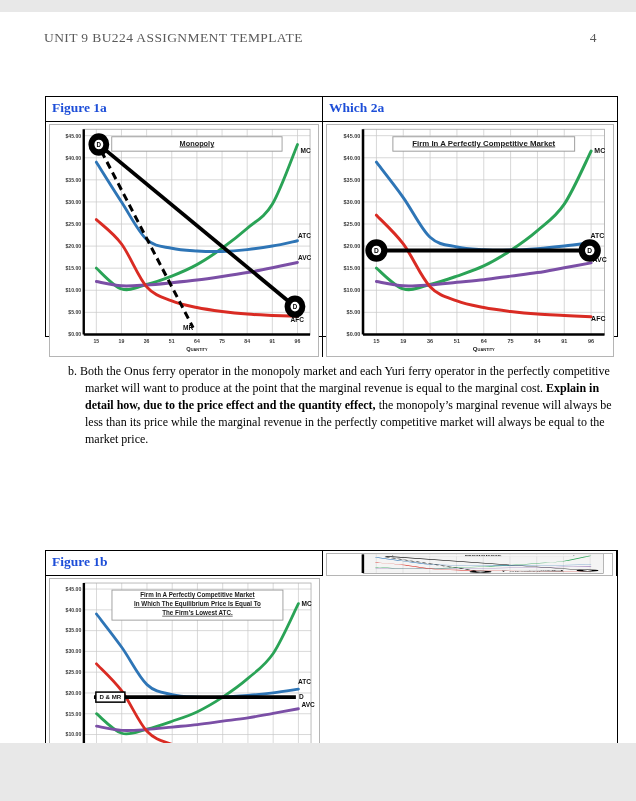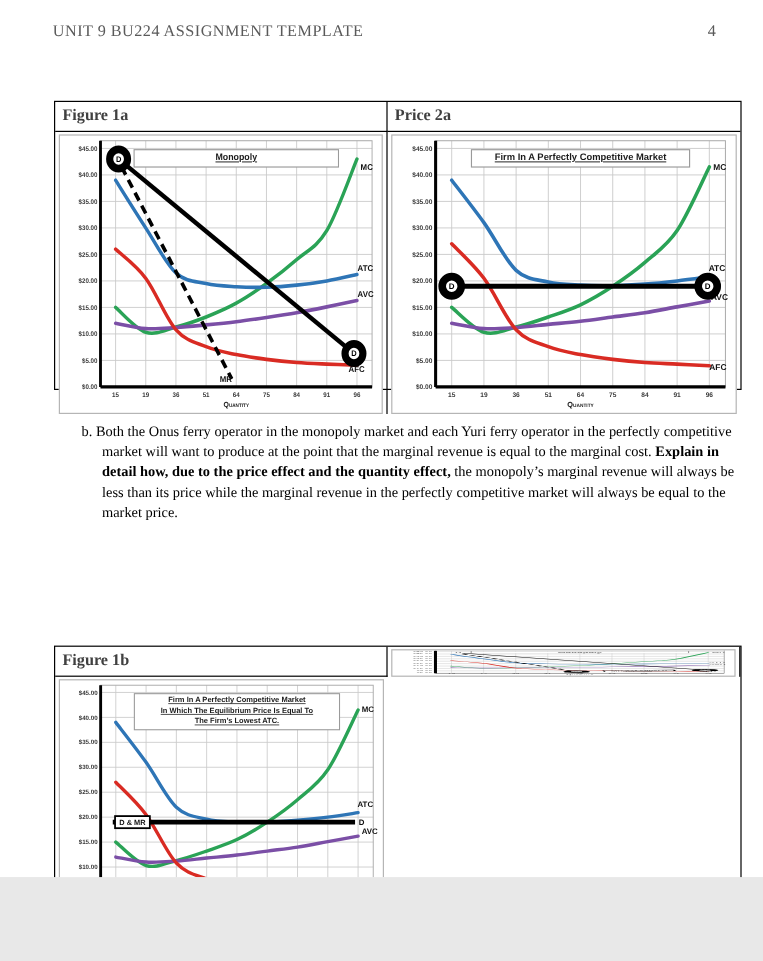--- a/index.html
+++ b/index.html
@@ -1,24 +1,24 @@
 <!DOCTYPE html>
 <html><head>
 <meta charset="utf-8">
 <style>
   html,body{margin:0;padding:0;background:#e8e8e8;}
-  .page{position:relative;width:636px;height:731px;background:#ffffff;margin:0 auto;
+  .page{position:relative;width:636px;height:731px;background:#ffffff;margin:12px auto;
         font-family:"Liberation Serif","DejaVu Serif",serif;overflow:hidden;}
   .hdr{position:absolute;left:44px;top:18px;width:553px;display:flex;justify-content:space-between;
        font-size:13.5px;color:#5a5a5a;letter-spacing:.4px;}
   .figtable{position:absolute;left:45px;width:571px;border:1.6px solid #000;display:grid;
             grid-template-columns:277px 1fr;background:#fff;}
   .figtable.top{top:84px;height:239px;grid-template-rows:25px 1fr;}
   .figtable.bot{top:538px;height:243px;grid-template-rows:25px 1fr;}
-  .capcell{border-bottom:1.4px solid #000;font-weight:bold;font-size:13.5px;color:#404040;
+  .capcell{border-bottom:1.4px solid #000;font-weight:bold;font-size:13.5px;color:#1d4ed8;
            padding:3px 0 16px 6px;}
   .lcell{border-right:1.4px solid #000;}
   .chartcell{padding:2px 3px;display:flex;}
   svg.chart{width:100%;height:100%;display:block;background:#fff;border:1px solid #b5b5b5;
             font-family:"Liberation Sans","DejaVu Sans",sans-serif;}
   .para{position:absolute;left:68px;top:351px;width:531px;font-size:12px;line-height:17px;
         color:#000;text-indent:-17px;padding-left:17px;}
   .resp{position:absolute;left:88px;top:487px;font-size:12.6px;}
   .resp mark{background:#ffff00;color:#000;padding:1px 2px;}
 </style>
@@ -27,21 +27,21 @@
 
 <div class="page">
 
   <div class="hdr">
     <span>UNIT 9 BU224 ASSIGNMENT TEMPLATE</span>
     <span>4</span>
   </div>
 
   <div class="figtable top">
     <div class="capcell lcell">Figure 1a</div>
-    <div class="capcell">Price 2a</div>
+    <div class="capcell">Which 2a</div>
     <div class="chartcell lcell">
       <svg class="chart" viewBox="0 0 270 216" preserveAspectRatio="none">
           <line x1="34" y1="196" x2="262" y2="196" stroke="#c9c9c9" stroke-width="0.7"></line>
           <line x1="34" y1="175.33333333333334" x2="262" y2="175.33333333333334" stroke="#c9c9c9" stroke-width="0.7"></line>
           <line x1="34" y1="154.66666666666666" x2="262" y2="154.66666666666666" stroke="#c9c9c9" stroke-width="0.7"></line>
           <line x1="34" y1="134" x2="262" y2="134" stroke="#c9c9c9" stroke-width="0.7"></line>
           <line x1="34" y1="113.33333333333333" x2="262" y2="113.33333333333333" stroke="#c9c9c9" stroke-width="0.7"></line>
           <line x1="34" y1="92.66666666666667" x2="262" y2="92.66666666666667" stroke="#c9c9c9" stroke-width="0.7"></line>
           <line x1="34" y1="72" x2="262" y2="72" stroke="#c9c9c9" stroke-width="0.7"></line>
           <line x1="34" y1="51.33333333333334" x2="262" y2="51.33333333333334" stroke="#c9c9c9" stroke-width="0.7"></line>

